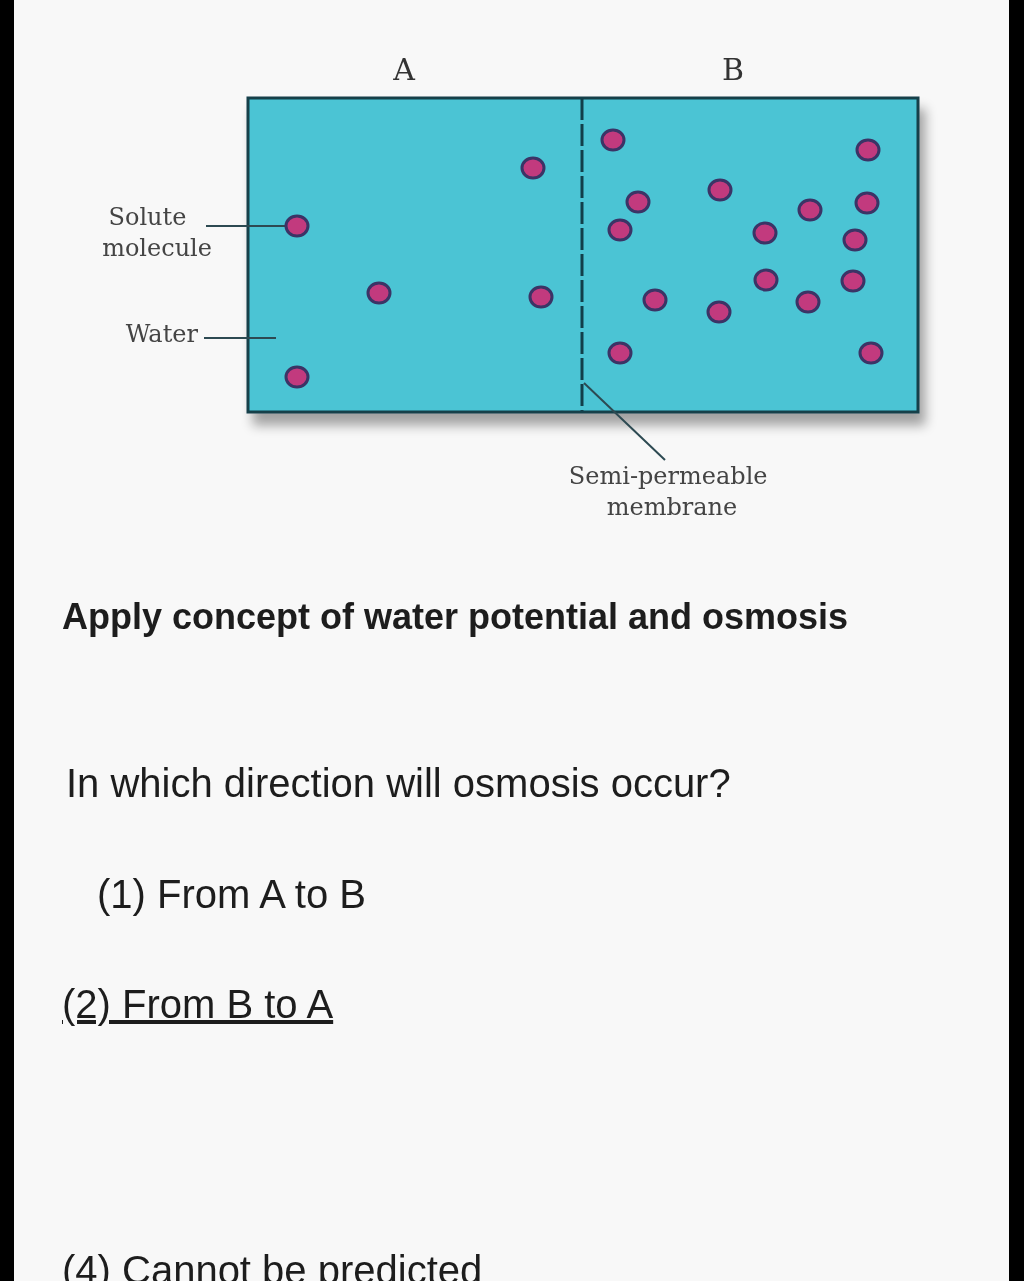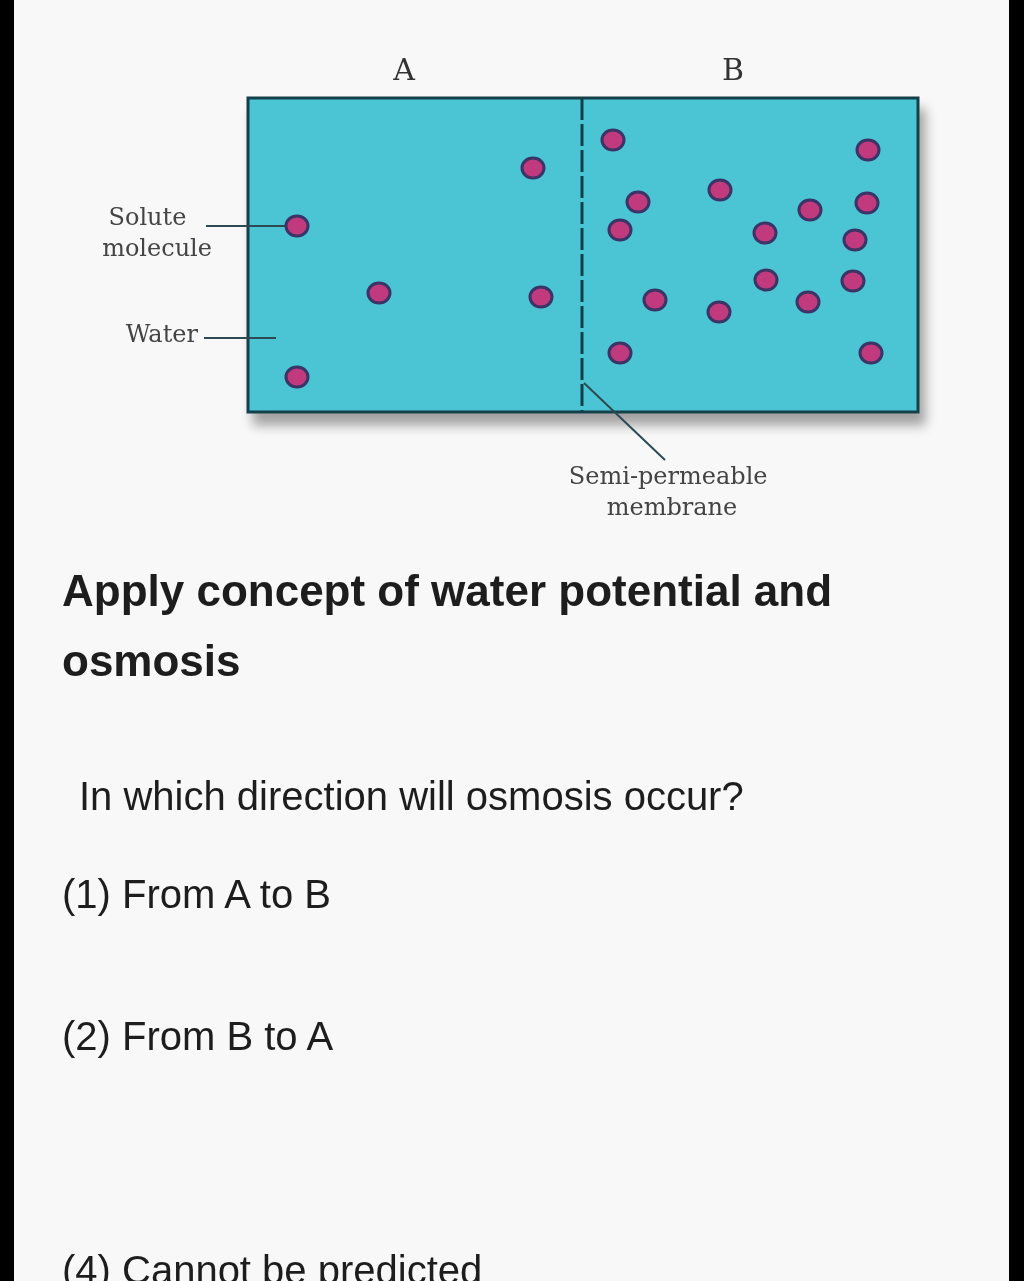--- a/index.html
+++ b/index.html
@@ -8,25 +8,25 @@
     font-family: "Liberation Sans", sans-serif;
   }
   .page {
     position: absolute; left: 14px; top: 0; width: 995px; height: 1281px;
     background: #f8f8f8;
   }
   .diagram { position: absolute; left: 0; top: 0; width: 1024px; height: 540px; }
   .diagram svg { position: absolute; left: -14px; top: 0; }
   .serif { font-family: "DejaVu Serif", "Liberation Serif", serif; }
   .title {
-    position: absolute; left: 48px; top: 556px; width: 900px;
-    font-size: 44px; font-weight: bold; line-height: 70px; color: #1d1d1d; margin: 0;
+    position: absolute; left: 48px; top: 582px; width: 900px;
+    font-size: 36px; font-weight: bold; line-height: 70px; color: #1d1d1d; margin: 0;
   }
   .question {
-    position: absolute; left: 48px; top: 757px; font-size: 40px; color: #1d1d1d; margin: 17px;
+    position: absolute; left: 48px; top: 757px; font-size: 40px; color: #1d1d1d; margin: 4px;
   }
   .option {
     position: absolute; left: 48px; font-size: 40px; color: #1d1d1d; cursor: pointer;
   }
 </style>
 </head>
 <body>
 
 <div class="page">
 
@@ -90,16 +90,16 @@
           <ellipse cx="853" cy="281" rx="11" ry="10" fill="#c23a7e" stroke="#3b3466" stroke-width="3"></ellipse>
           <ellipse cx="620" cy="353" rx="11" ry="10" fill="#c23a7e" stroke="#3b3466" stroke-width="3"></ellipse>
           <ellipse cx="871" cy="353" rx="11" ry="10" fill="#c23a7e" stroke="#3b3466" stroke-width="3"></ellipse>
         </g>
     </svg>
   </div>
 
   <p class="title">Apply concept of water potential and osmosis</p>
   <p class="question">In which direction will osmosis occur?</p>
 
-  <div class="option" style="top:872px;">(1) From A to B</div>
-  <div class="option" style="top:1014px;">(2) From B to A</div>
+  <div class="option" style="top:872px;margin-left:35px;">(1) From A to B</div>
+  <div class="option" style="top:982px;text-decoration:underline;">(2) From B to A</div>
   <div class="option" style="top:1248px;">(4) Cannot be predicted</div>
 </div>
 
 </body></html>

